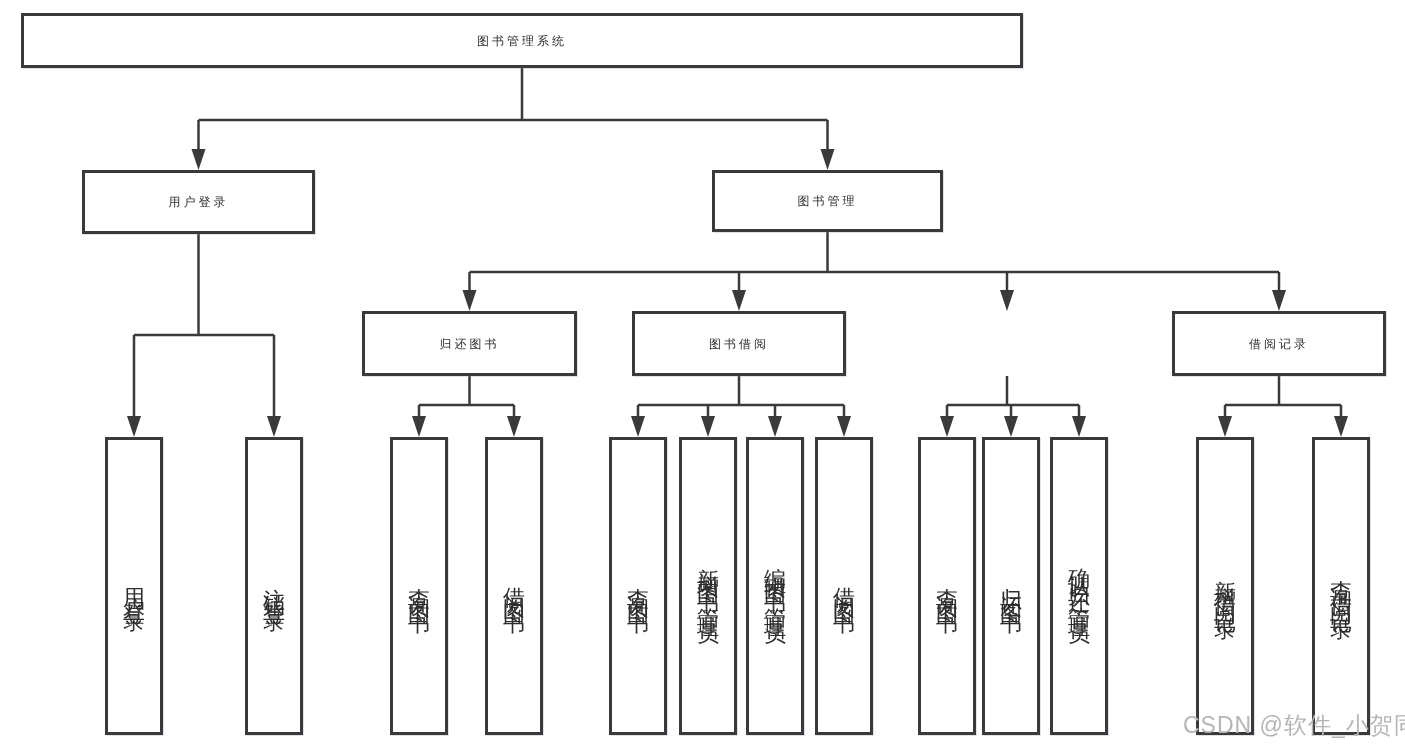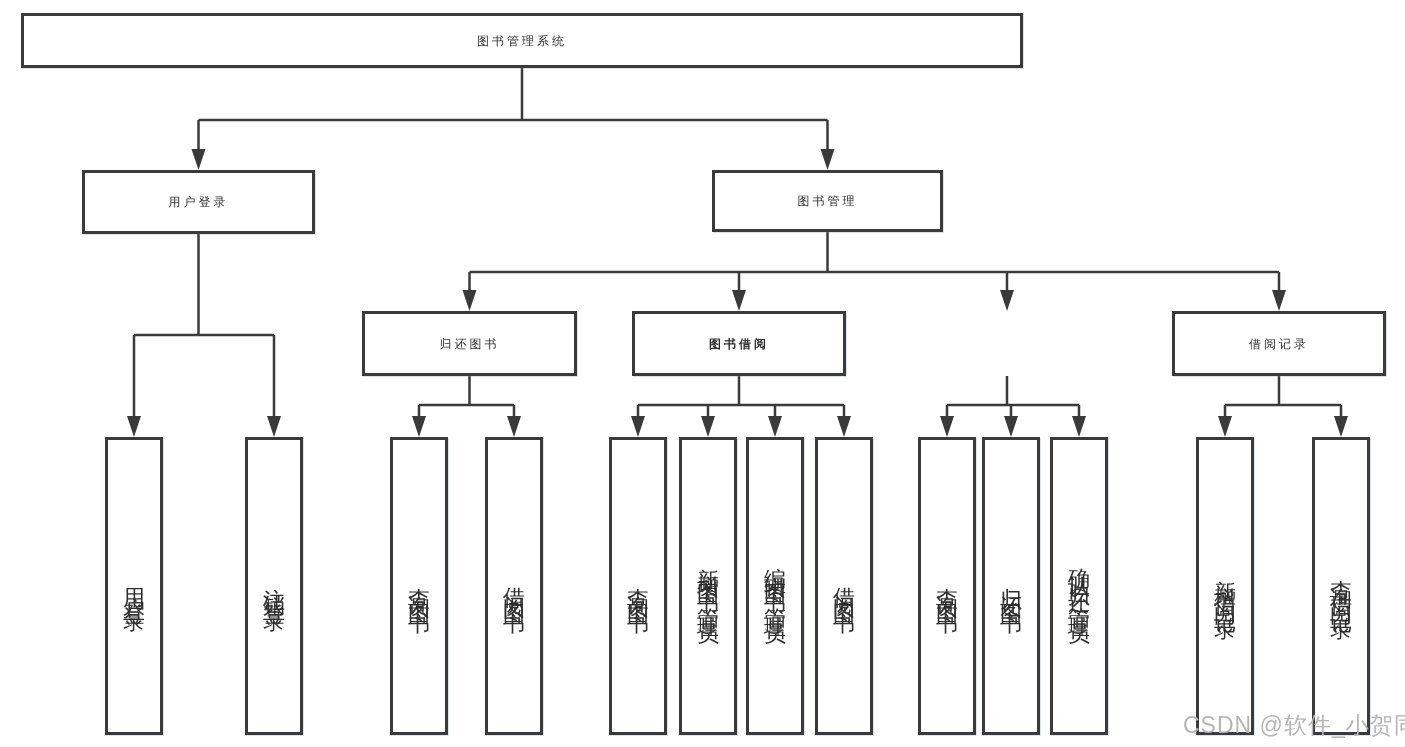--- a/index.html
+++ b/index.html
@@ -124,21 +124,21 @@
     </div>
     <div class="node h" style="left: 82px; top: 170px; width: 233px; height: 64px; border-color: rgb(58, 58, 58); color: rgb(46, 46, 46);">
       <span>用户登录</span>
     </div>
     <div class="node h" style="left: 712px; top: 170px; width: 231px; height: 62px; border-color: rgb(58, 58, 58); color: rgb(46, 46, 46);">
       <span>图书管理</span>
     </div>
     <div class="node h" style="left: 362px; top: 311px; width: 215px; height: 65px; border-color: rgb(58, 58, 58); color: rgb(46, 46, 46);">
       <span>归还图书</span>
     </div>
-    <div class="node h" style="left: 632px; top: 311px; width: 214px; height: 65px; border-color: rgb(58, 58, 58); color: rgb(46, 46, 46); font-weight: bold;">
+    <div class="node h" style="left: 632px; top: 311px; width: 214px; height: 65px; border-color: rgb(58, 58, 58); color: rgb(46, 46, 46);">
       <span>图书借阅</span>
     </div>
     <div class="node h" style="left: 1172px; top: 311px; width: 214px; height: 65px; border-color: rgb(58, 58, 58); color: rgb(46, 46, 46);">
       <span>借阅记录</span>
     </div>
     <div class="node v" style="left: 105px; top: 437px; width: 58px; height: 298px; border-color: rgb(58, 58, 58); color: rgb(46, 46, 46);">
       <span>用户登录</span>
     </div>
     <div class="node v" style="left: 245px; top: 437px; width: 58px; height: 298px; border-color: rgb(58, 58, 58); color: rgb(46, 46, 46);">
       <span>注销登录</span>

